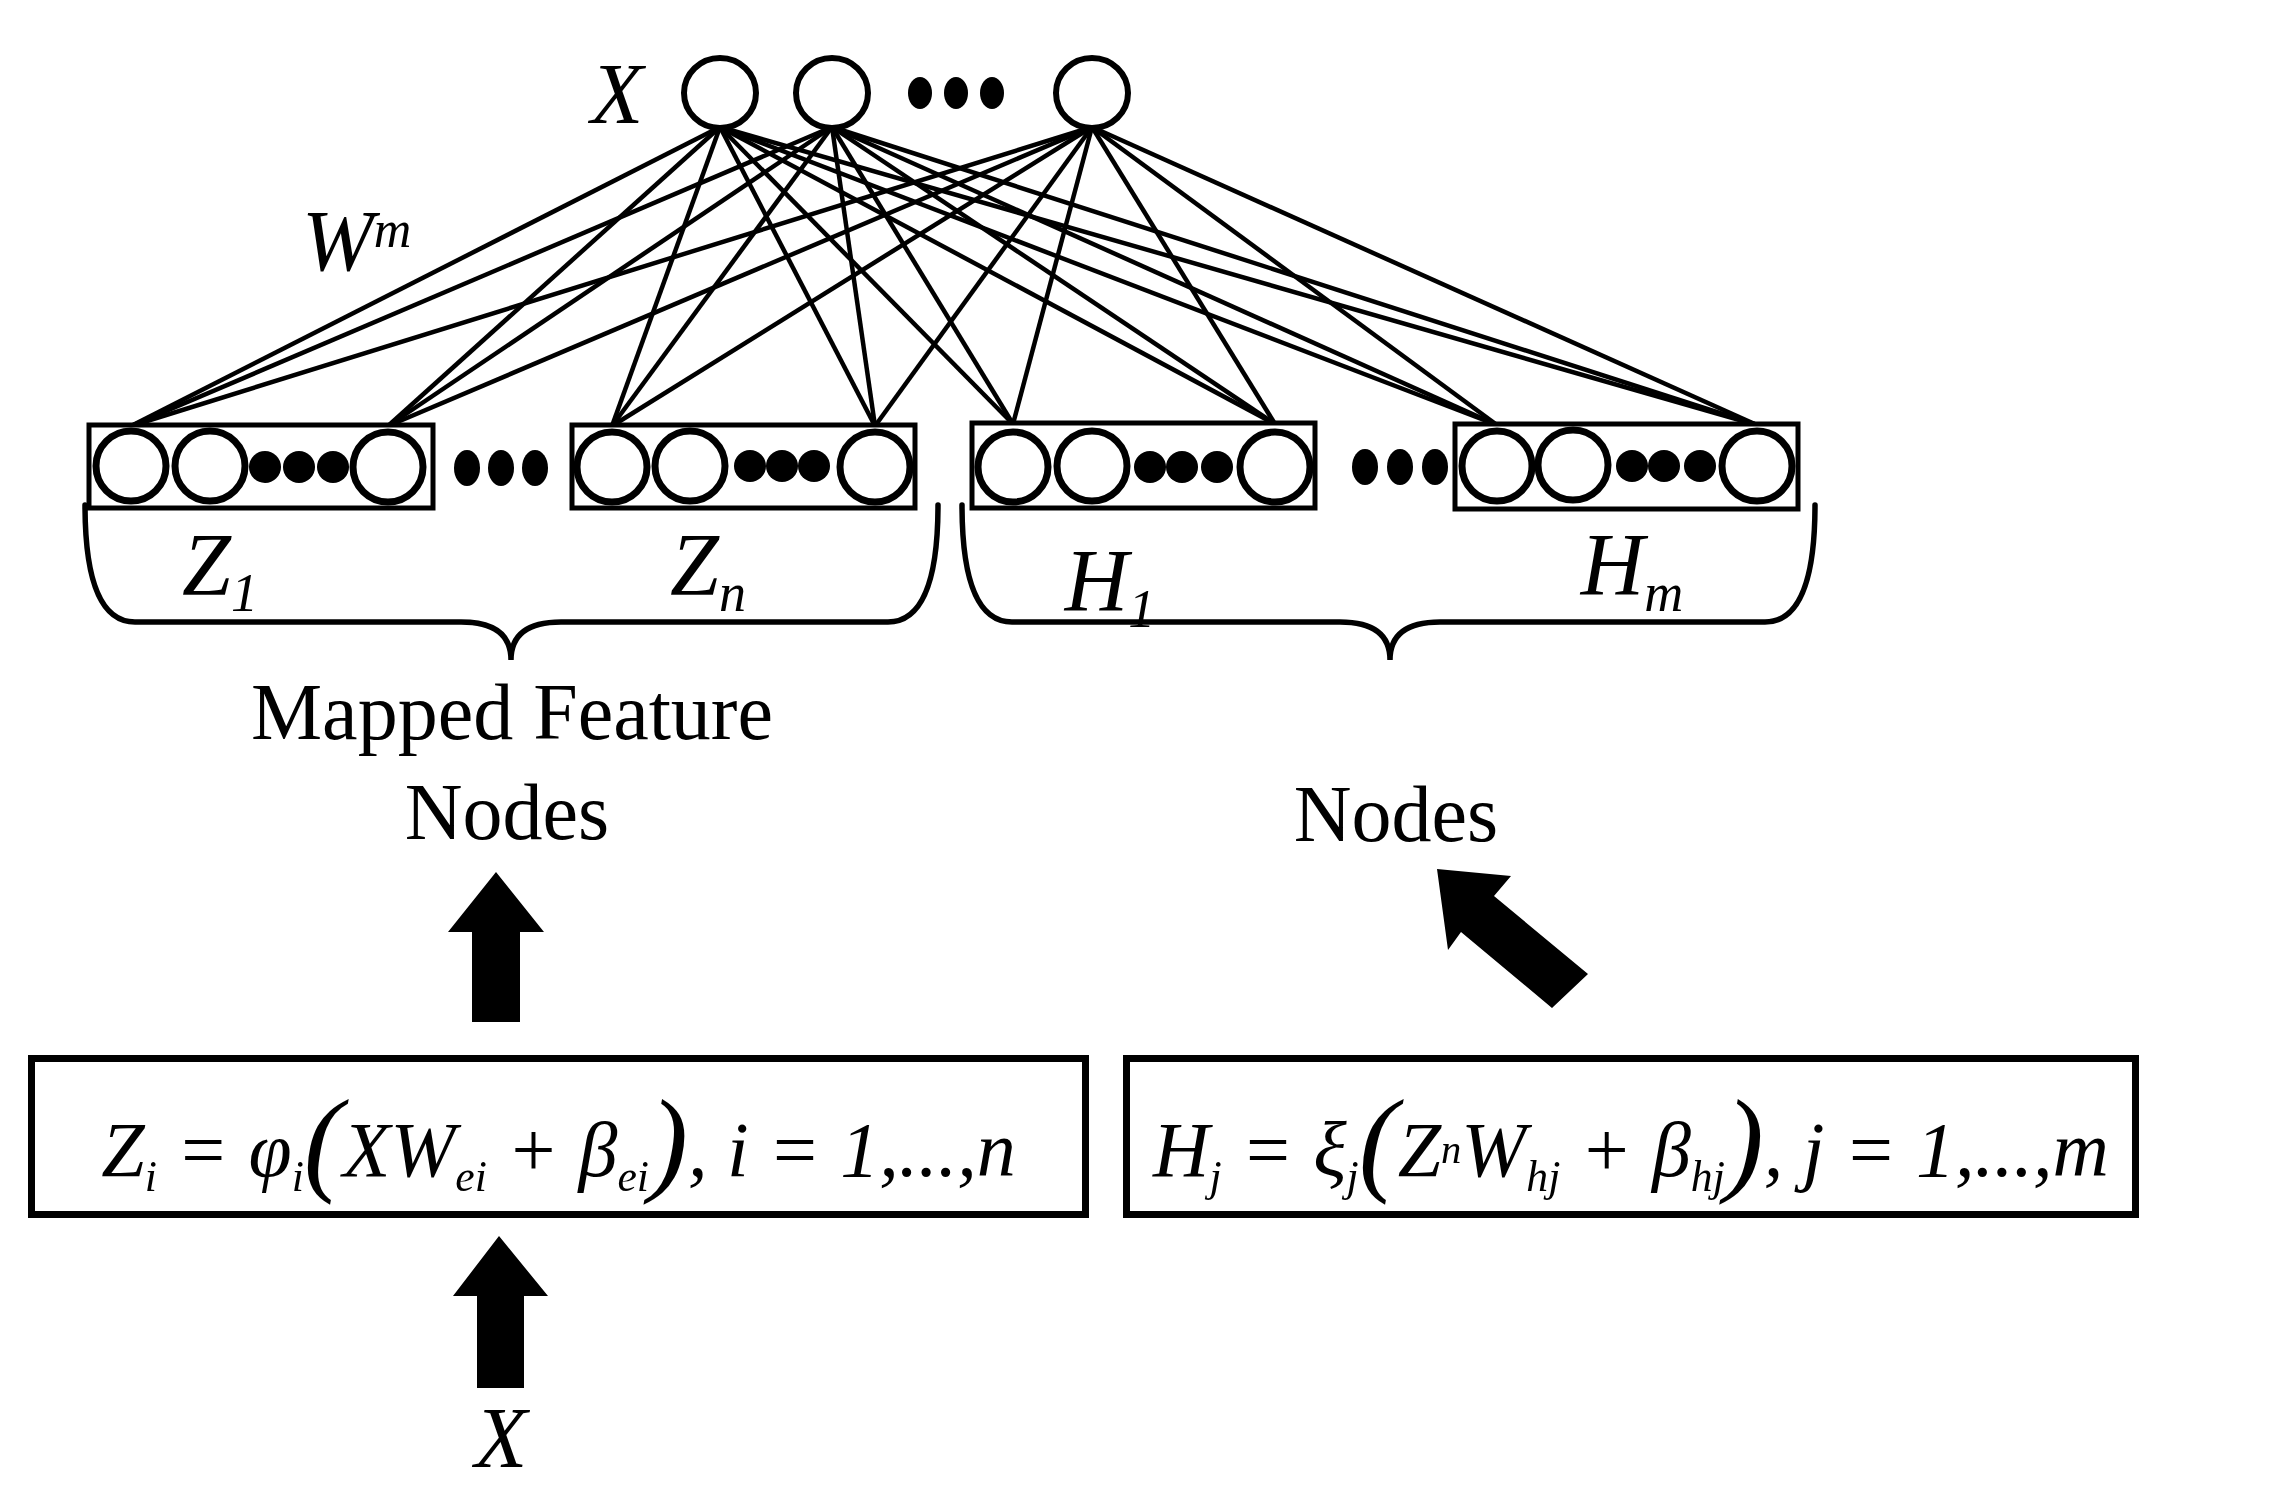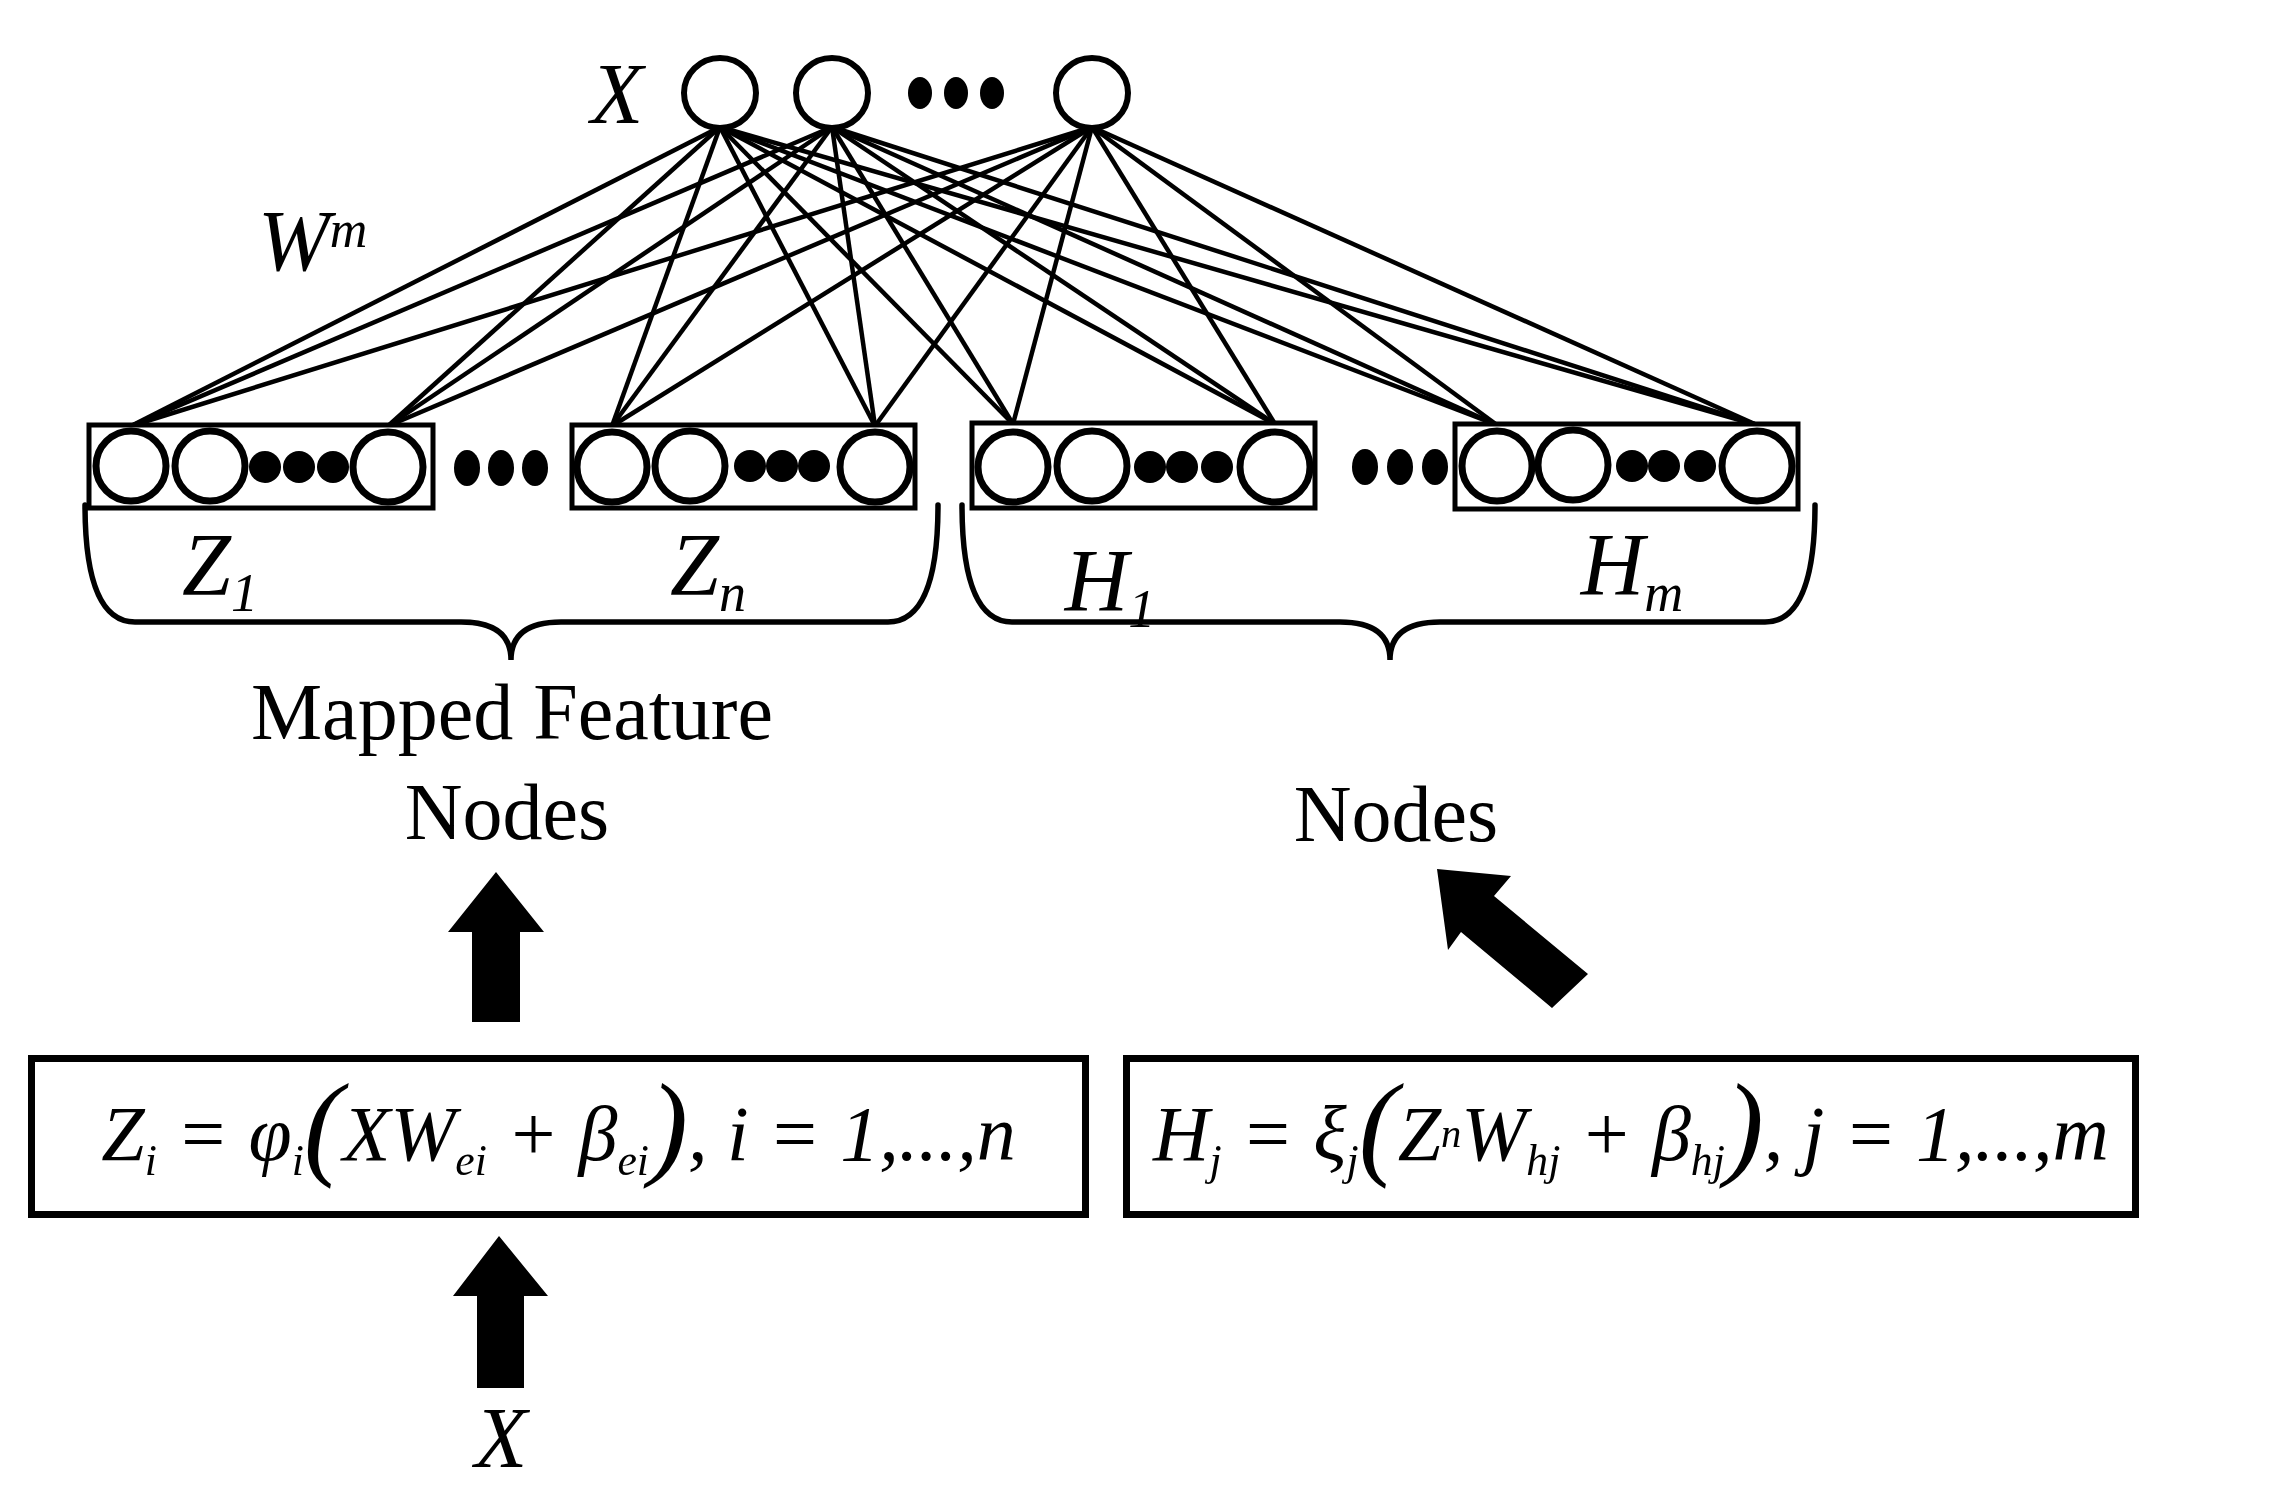--- a/index.html
+++ b/index.html
@@ -7,23 +7,23 @@
          font-family:"Liberation Serif",serif;color:#000;}
   #stage svg{position:absolute;left:0;top:0;}
   .abs{position:absolute;}
   .ctr{transform:translate(-50%,-50%);white-space:nowrap;}
   .math{font-family:"Liberation Serif",serif;font-style:italic;}
   .lbl{font-family:"Liberation Serif",serif;font-style:normal;}
   .grp-label{font-size:88px;line-height:1;text-align:right;}
   .grp-label .sb{font-size:54px;position:relative;top:0.32em;font-style:italic;}
   .cap{font-size:80px;line-height:1;letter-spacing:0px;}
   .big-x{font-size:86px;line-height:1;}
-  .wm{font-size:86px;line-height:1;}
+  .wm{font-size:86px;line-height:1;margin-left:44px;}
   .wm .sp{font-size:52px;position:relative;top:-0.45em;}
-  .eq-box{border:7px solid #000;display:flex;justify-content:center;
+  .eq-box{border:7px solid #000;display:flex;align-items:center;justify-content:center;
           background:#fff;box-sizing:border-box;}
   .eq{font-size:78px;line-height:1;white-space:pre;}
   .eq span{white-space:pre;}
   .eq .sb{font-size:0.56em;position:relative;top:0.34em;}
   .eq .sp{font-size:0.52em;position:relative;top:-0.32em;}
   .eq .bp{font-size:1.5em;font-style:italic;position:relative;top:0.03em;}
 </style>
 </head>
 <body>
 

